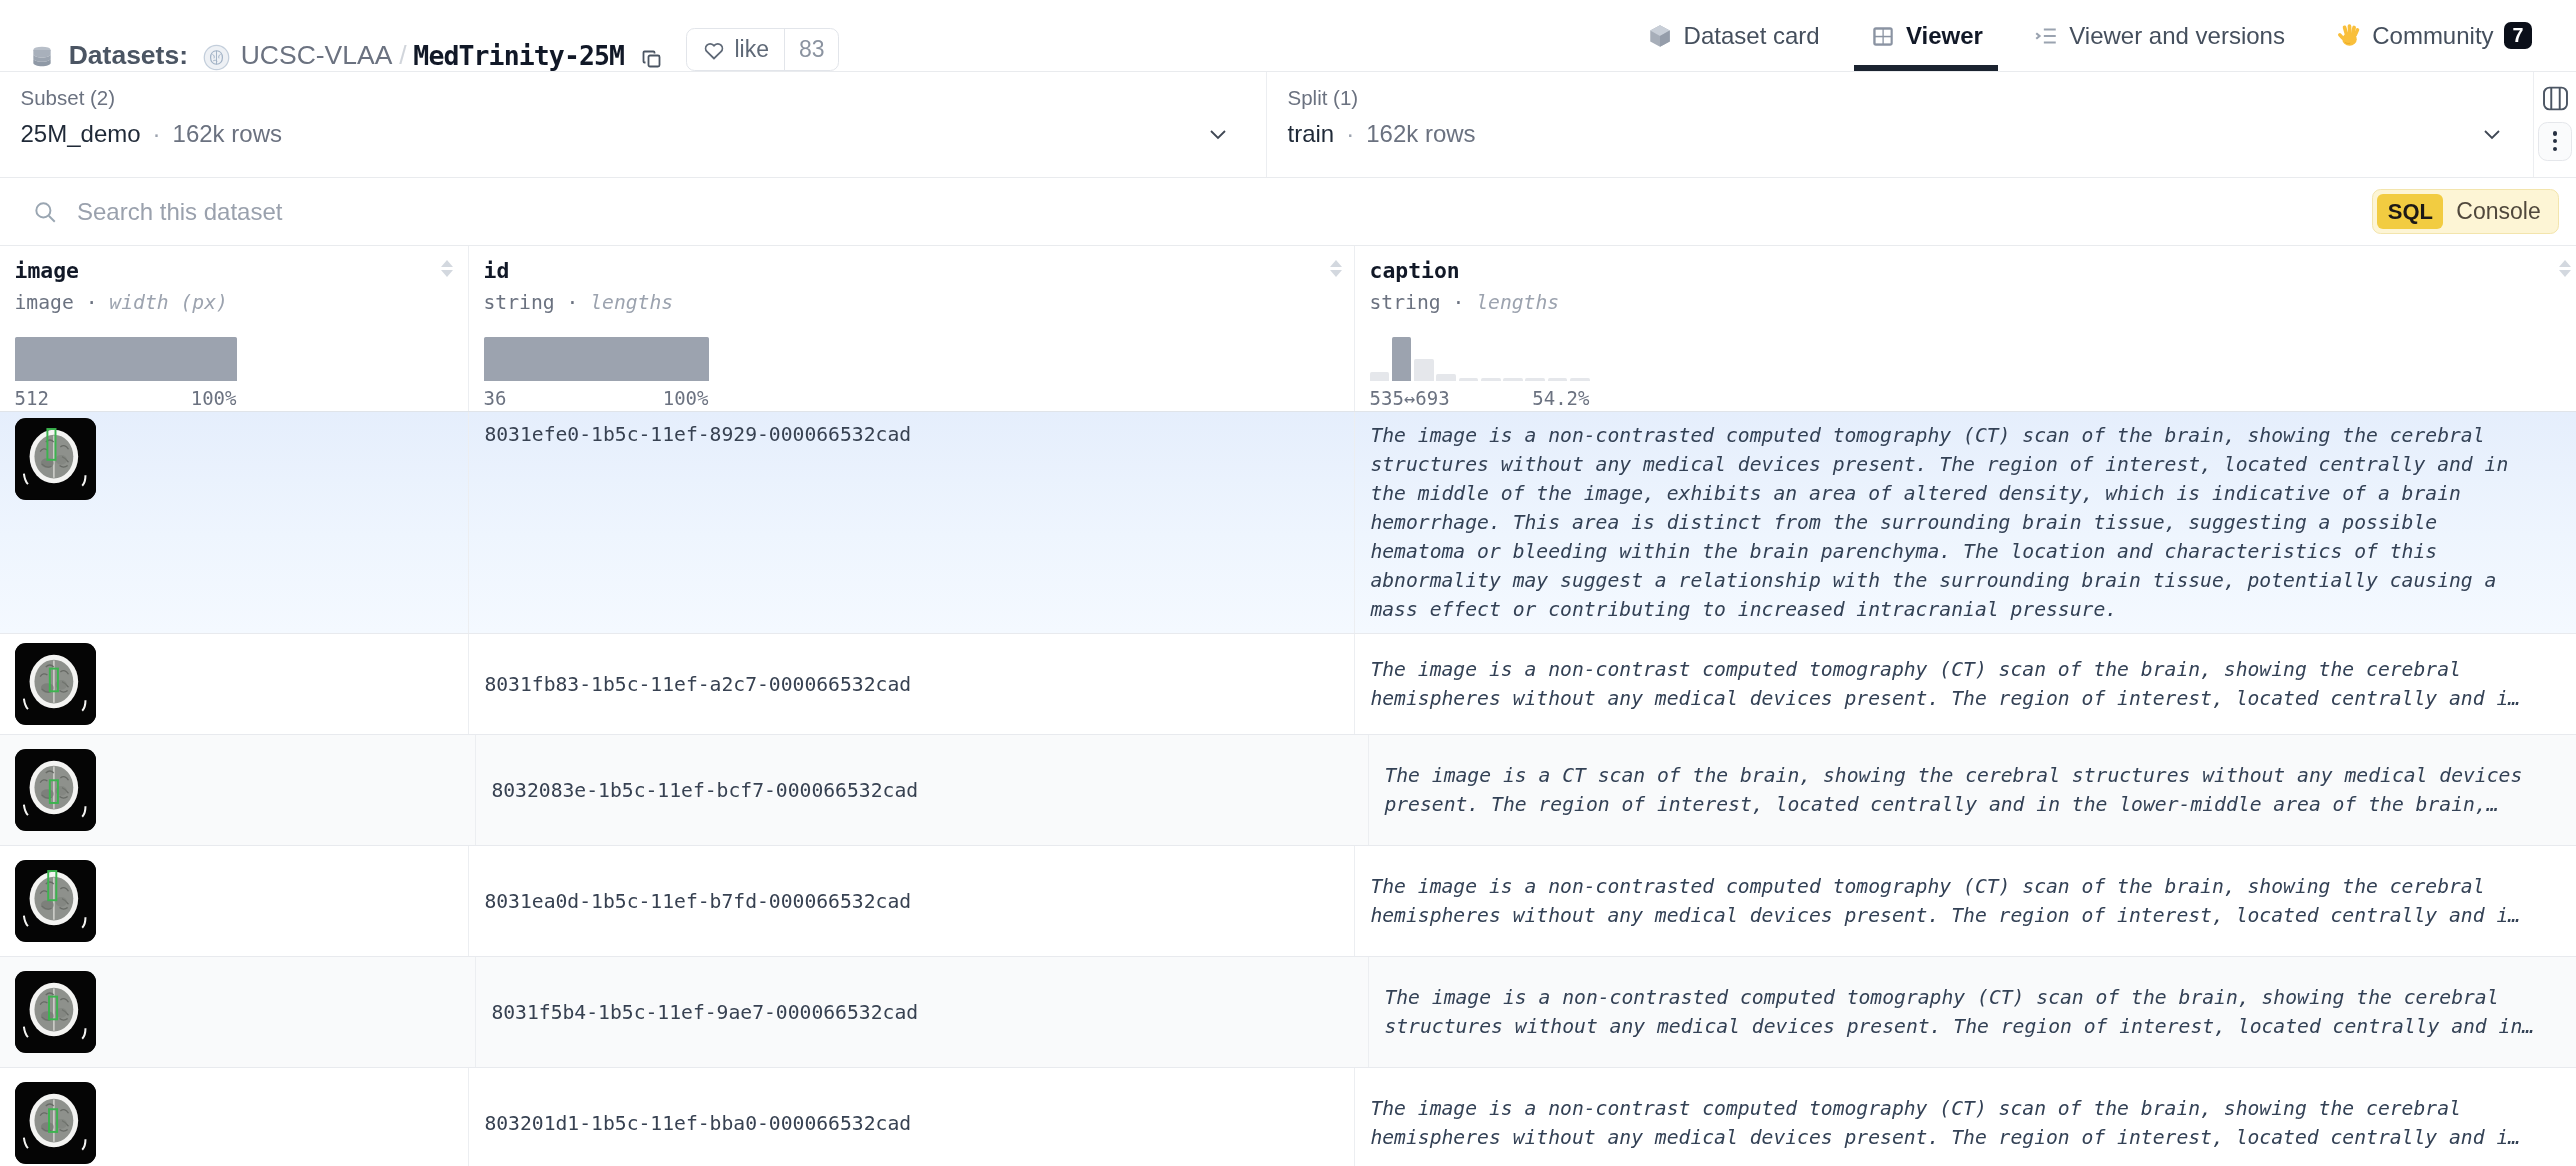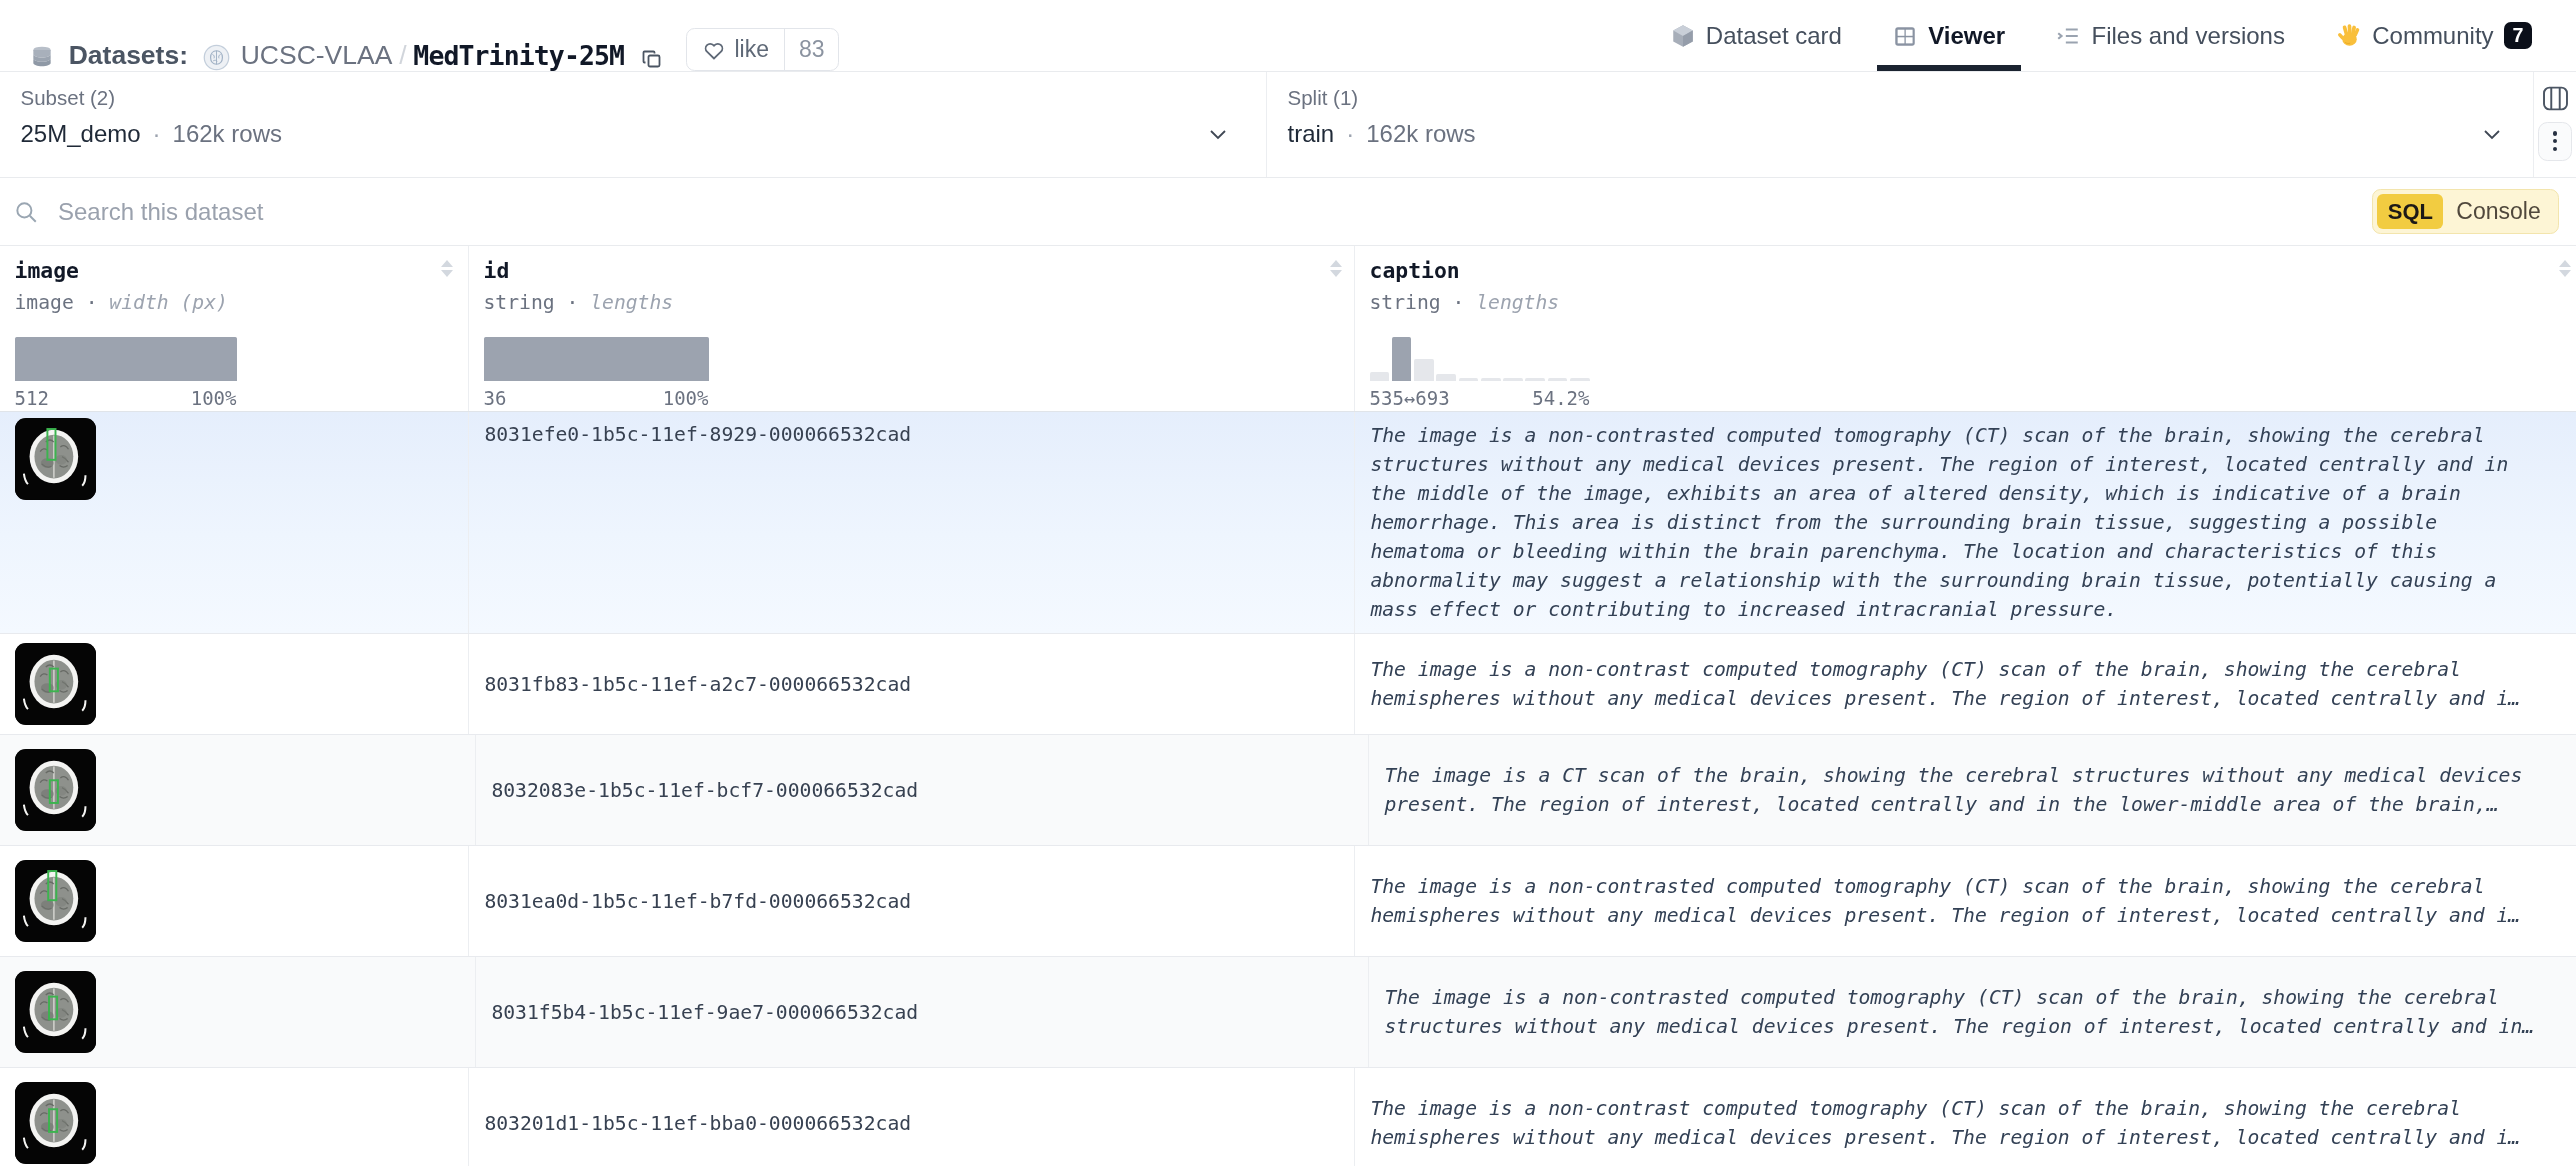--- a/index.html
+++ b/index.html
@@ -44,21 +44,21 @@
   .selector.subset .sel-chevron { right:36px; }
   .selector.split .sel-chevron { right:29px; }
   .ctrl-rail { width:42px; display:flex; flex-direction:column; align-items:center; padding-top:12px; gap:8.6px; }
   .rail-btn { display:flex; align-items:center; justify-content:center; cursor:pointer; }
   .kebab-btn { width:34px; height:39px; border:0.9px solid #e5e7eb; background:#fafbfc; border-radius:9.4px;
                display:flex; flex-direction:column; align-items:center; justify-content:center; gap:3.4px; }
   .kebab-btn i { width:4.3px; height:4.3px; border-radius:50%; background:#273142; }
 
   
   .searchbar { height:68px; display:flex; align-items:center; border-bottom:0.9px solid #e9ebee;
-               padding:0 17px 0 13px; background:#fff; }
+               padding:0 17px 0 32px; background:#fff; }
   .searchbar svg { margin-right:19px; flex:none; }
   .search-input { flex:1; border:none; outline:none; font-size:24px; color:#111827; background:transparent;
                   font-family:"Liberation Sans", sans-serif; }
   .search-input::placeholder { color:#9aa1ad; }
   .sql-btn { display:flex; align-items:center; background:#fdf5d5; border:0.9px solid #f3e5ad;
              border-radius:8.6px; padding:4.3px; cursor:pointer; flex:none; }
   .sql-badge { background:#f2cc41; color:#1c1917; font-weight:bold; font-size:22px; padding:4.3px 10.3px;
                border-radius:6px; }
   .sql-label { font-size:23px; color:#50483c; padding:0 13px; }
 
@@ -159,21 +159,21 @@
             <rect x="5.2" y="13.2" width="6.3" height="5.6" fill="#fff"></rect>
             <rect x="12.7" y="13.2" width="6.3" height="5.6" fill="#fff"></rect>
           </svg>
         <span>Viewer</span>
       </span>
       <span class="tab">
         <svg width="26" height="26" viewBox="0 0 24 24" fill="none" stroke="#9aa3b0" stroke-width="2">
             <path d="M3 9.5 6 12l-3 2.5"></path>
             <path d="M10 6h11M10 12h11M10 18h11"></path>
           </svg>
-        <span>Files and versions</span>
+        <span>Viewer and versions</span>
       </span>
       <span class="tab">
         <svg width="27" height="27" viewBox="0 0 32 32">
           <g fill="#f9bf3b">
             <rect x="10.5" y="4" width="4.4" height="15" rx="2.2" transform="rotate(-16 12.7 11)"></rect>
             <rect x="15.2" y="2.8" width="4.4" height="16" rx="2.2" transform="rotate(-3 17.4 10)"></rect>
             <rect x="19.6" y="4.2" width="4.4" height="14" rx="2.2" transform="rotate(11 21.8 11)"></rect>
             <rect x="23.4" y="7" width="4.2" height="11" rx="2.1" transform="rotate(24 25.5 12)"></rect>
             <rect x="5.2" y="12.5" width="4.2" height="9" rx="2.1" transform="rotate(-42 7.3 17)"></rect>
             <ellipse cx="17.2" cy="20.5" rx="8.6" ry="7.5"></ellipse>

